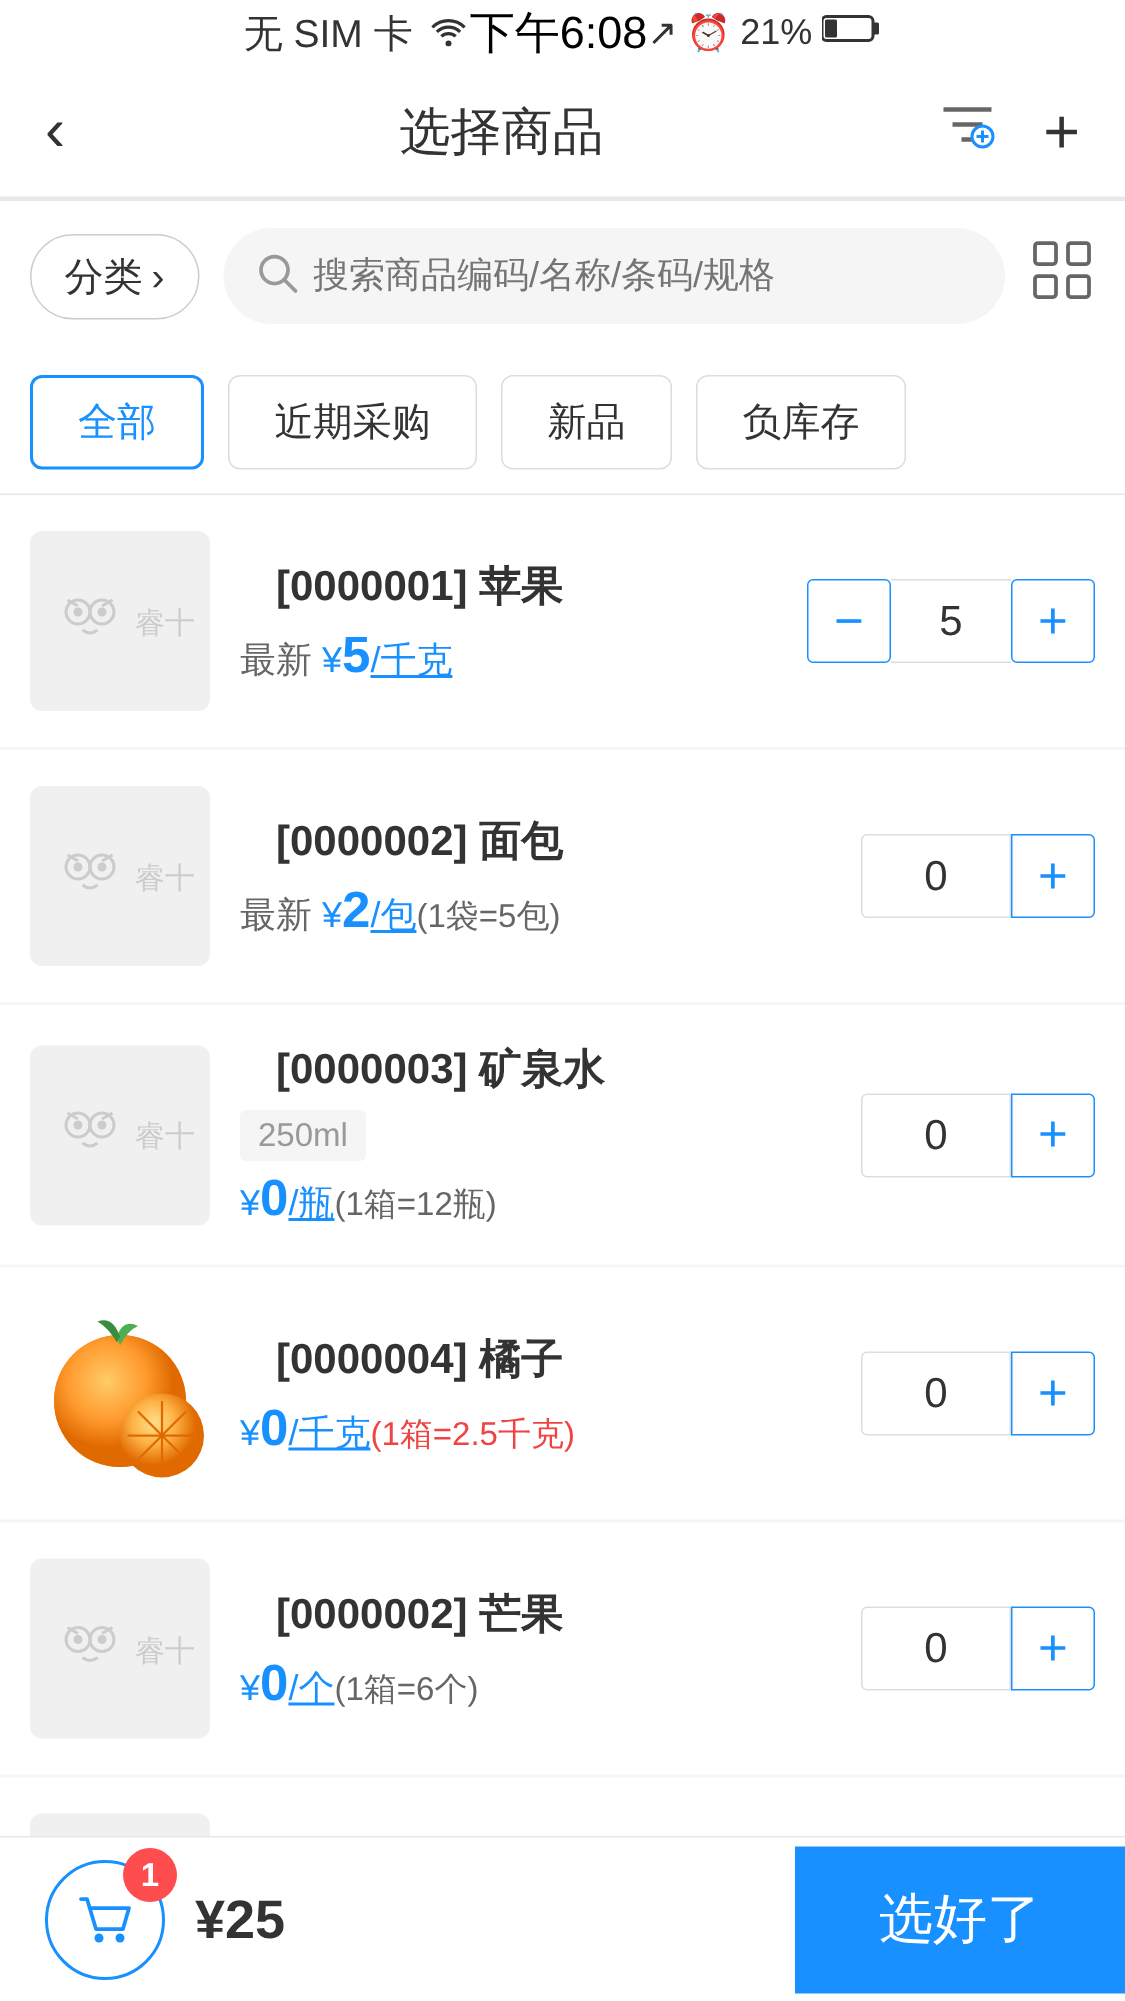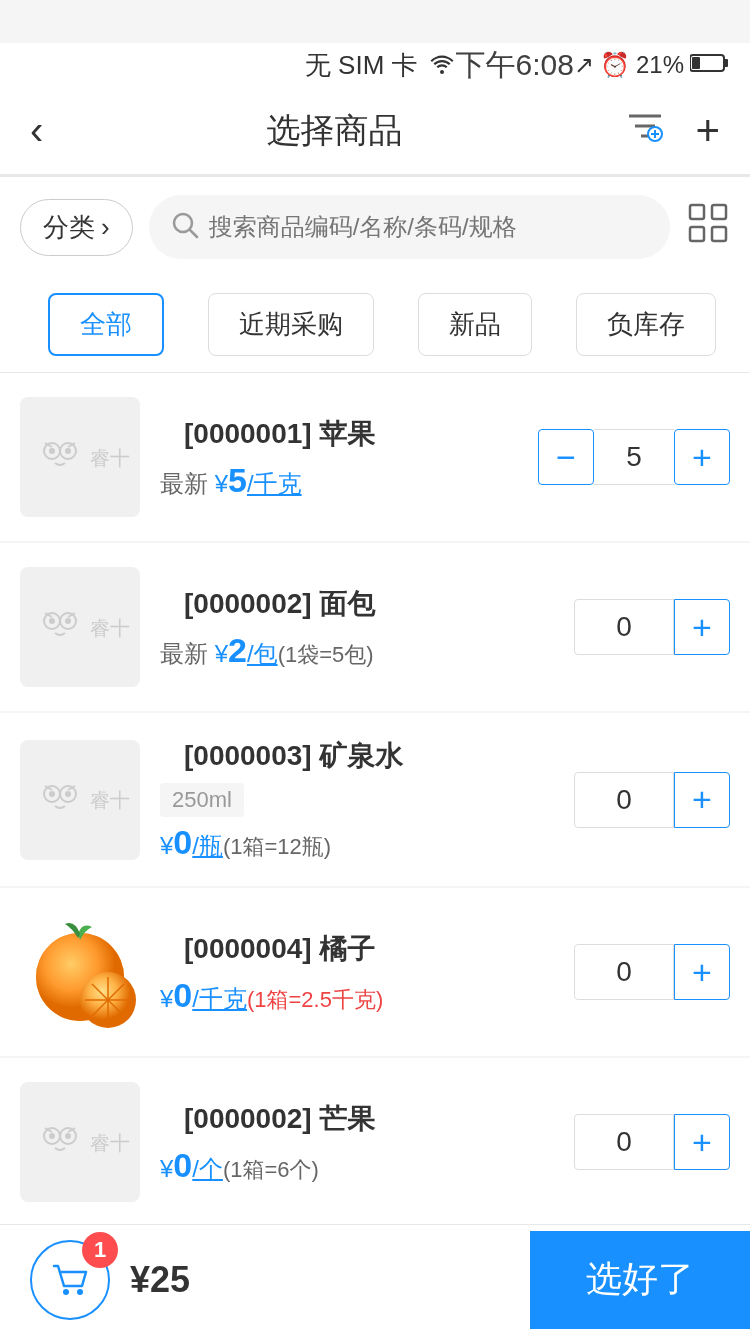--- a/index.html
+++ b/index.html
@@ -5,27 +5,26 @@
   <style>
     * { box-sizing: border-box; margin: 0; padding: 0; }
     body { font-family: -apple-system, 'PingFang SC', 'Helvetica Neue', sans-serif; background: #f5f5f5; width: 750px; min-height: 1334px; overflow-x: hidden; }
 
     
     .status-bar {
       background: #fff;
       height: 44px;
       display: flex;
       align-items: center;
-      justify-content: flex-end;
+      justify-content: center;
       padding: 0 20px;
       font-size: 28px;
-      margin-top: 43px;
     }
     .status-left { font-size: 26px; color: #333; display: flex; align-items: center; gap: 10px; }
-    .status-center { font-size: 30px; font-weight: 500; color: #404040; }
+    .status-center { font-size: 30px; font-weight: 500; color: #000000; }
     .status-right { display: flex; align-items: center; gap: 6px; font-size: 24px; color: #333; }
 
     
     .nav-bar {
       background: #fff;
       height: 88px;
       display: flex;
       align-items: center;
       justify-content: space-between;
       padding: 0 30px;
@@ -90,21 +89,20 @@
       border-bottom: 1px solid #e8e8e8;
     }
     .tab-btn {
       padding: 12px 30px;
       border-radius: 8px;
       font-size: 26px;
       border: 1px solid #ddd;
       background: #fff;
       color: #333;
       cursor: pointer;
-      margin-left: 28px;
     }
     .tab-btn.active {
       border: 2px solid #1890ff;
       color: #1890ff;
       background: #fff;
     }
 
     
     .product-list { background: #f5f5f5; padding-bottom: 120px; }
     .product-item {

